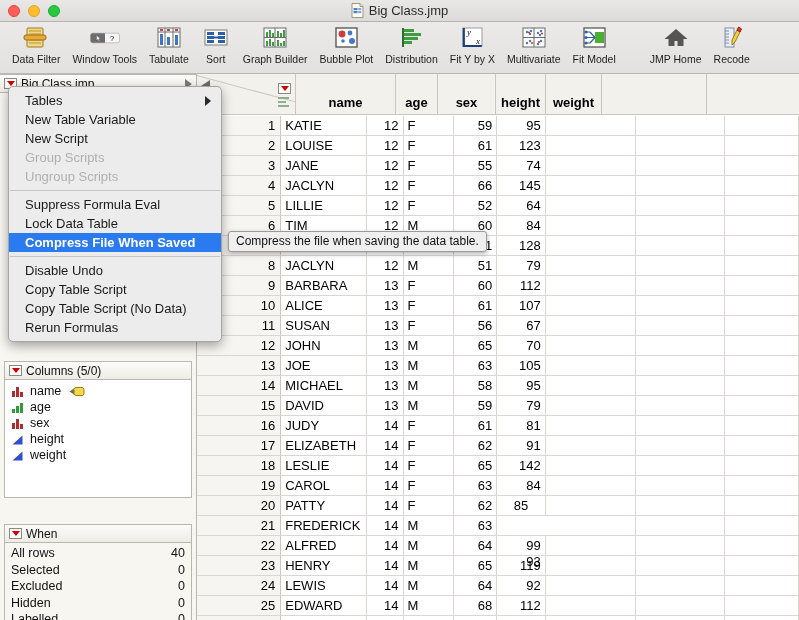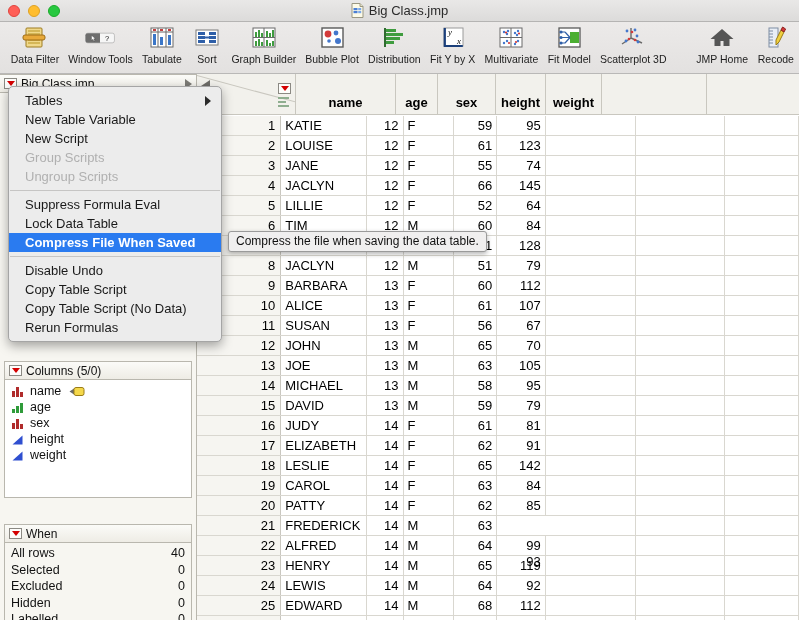--- a/index.html
+++ b/index.html
@@ -335,40 +335,20 @@
           <rect x="15" y="7" width="9" height="11" fill="#4caf32"></rect>
           <path d="M6 7h4M6 12.5h4M6 18h4M10 7l5 5.5M10 12.5h5M10 18l5-5.5" stroke="#2f5fa8" stroke-width="1.2" fill="none"></path>
           <circle cx="6" cy="7" r="1.6" fill="#2f5fa8"></circle>
             <circle cx="6" cy="12.5" r="1.6" fill="#2f5fa8"></circle>
             <circle cx="6" cy="18" r="1.6" fill="#2f5fa8"></circle>
         </svg>
       </span>
       <span class="lbl">Fit Model</span>
     </div>
 
-    <div class="tbtn">
-      <span class="ic">
-        <svg width="28" height="26" viewBox="0 0 28 26">
-          <path d="M12 3v10M12 13L3 19M12 13l11 5" stroke="#6a6a6a" stroke-width="1.4" fill="none"></path>
-          <g fill="#4477cc">
-              <circle cx="8" cy="6" r="1.4"></circle>
-              <circle cx="16" cy="5" r="1.4"></circle>
-              <circle cx="18" cy="11" r="1.4"></circle>
-              <circle cx="7" cy="16" r="1.4"></circle>
-              <circle cx="19" cy="17" r="1.4"></circle>
-            </g>
-          <g fill="#d33a3a">
-              <circle cx="13" cy="7" r="1.3"></circle>
-              <circle cx="10" cy="14" r="1.3"></circle>
-              <circle cx="16" cy="15" r="1.3"></circle>
-            </g>
-        </svg>
-      </span>
-      <span class="lbl">Scatterplot 3D</span>
-    </div>
 
     <div class="tb-gap"></div>
 
     <div class="tbtn">
       <span class="ic">
         <svg width="28" height="26" viewBox="0 0 28 26">
           <path d="M14 4L2.5 14h4v7h6v-5h3v5h6v-7h4z" fill="#555"></path>
         </svg>
       </span>
       <span class="lbl">JMP Home</span>
@@ -628,21 +608,21 @@
           <div class="cell" style="width: 105px;"></div>
           <div class="cell" style="width: 105px;"></div>
           <div class="cell" style="width: 86px;"></div>
         </div>
         <div class="trow">
           <div class="rnum">20</div>
           <div class="cell txt" style="width: 100px;">PATTY</div>
           <div class="cell num" style="width: 42px;">14</div>
           <div class="cell txt" style="width: 58px;">F</div>
           <div class="cell num" style="width: 50px;">62</div>
-          <div class="cell num" style="width: 56px;">85</div>
+          <div class="cell num" style="width: 56px; text-align: center;">85</div>
           <div class="cell" style="width: 105px;"></div>
           <div class="cell" style="width: 105px;"></div>
           <div class="cell" style="width: 86px;"></div>
         </div>
         <div class="trow">
           <div class="rnum">21</div>
           <div class="cell txt" style="width: 100px;">FREDERICK</div>
           <div class="cell num" style="width: 42px;">14</div>
           <div class="cell txt" style="width: 58px;">M</div>
           <div class="cell num" style="width: 50px;">63</div>

